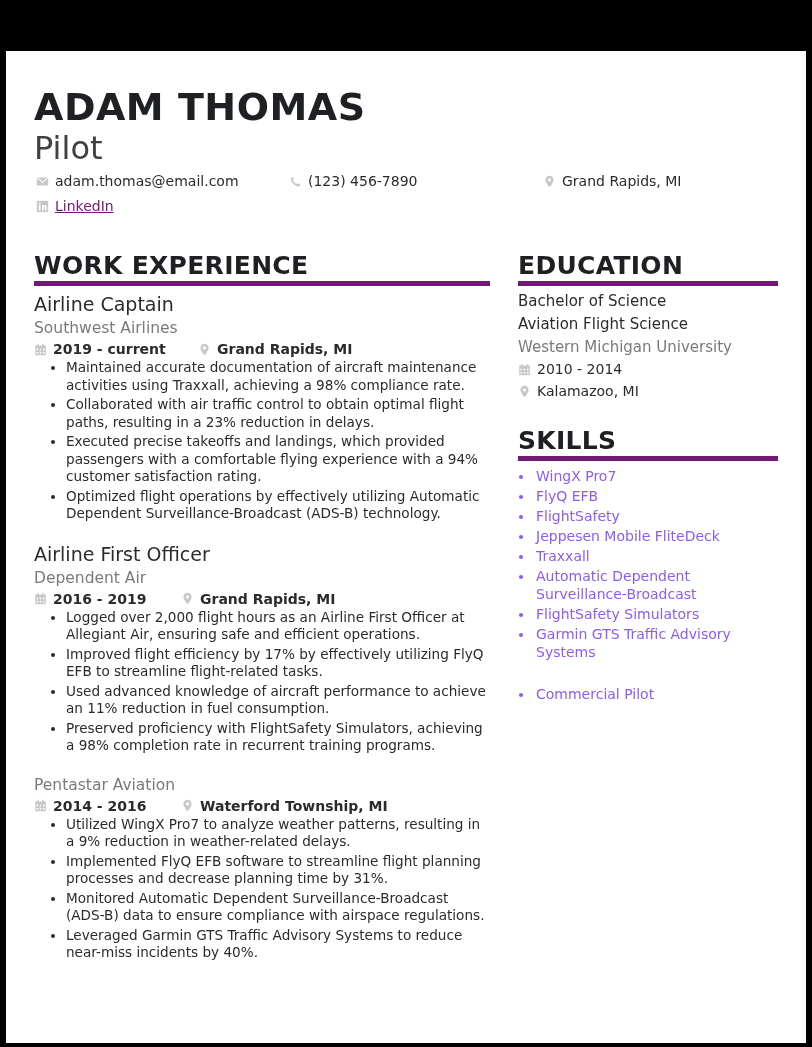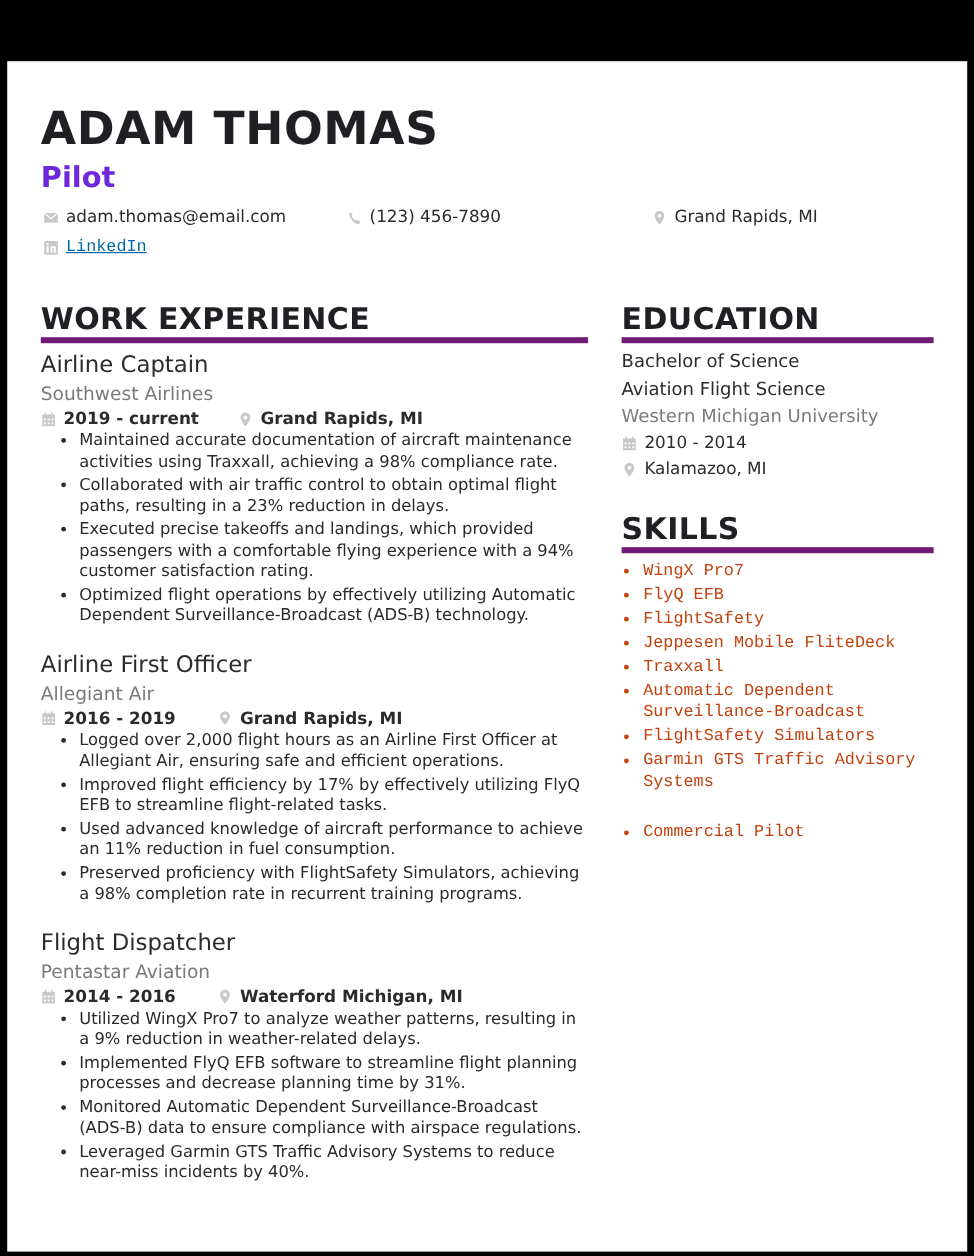--- a/index.html
+++ b/index.html
@@ -13,29 +13,29 @@
     background: #fff; color: #2b2b2b; margin-top: 45px;
   }
   .name {
     position: absolute; left: 28px; top: 34px;
     font-family: "DejaVu Sans", sans-serif; font-weight: bold;
     font-size: 38px; letter-spacing: 0.5px; color: #1f2023; margin: 0;
     line-height: 44px;
   }
   .role {
     position: absolute; left: 28px; top: 82px;
-    font-weight: bold; font-size: 24px; color: #6d28d9; line-height: 30px;
+    font-weight: normal; font-size: 32px; color: #404040; line-height: 30px;
   }
   .contact {
     position: absolute; font-size: 14px; color: #2b2b2b;
     display: flex; align-items: center; line-height: 18px;
   }
   .ic { display: inline-block; width: 13px; height: 13px; margin-right: 6px; flex: none; }
   .ic svg { width: 13px; height: 13px; display: block; }
-  .link { color: #0369a1; text-decoration: underline; font-family: Liberation Mono, monospace; }
+  .link { color: #701a75; text-decoration: underline; }
 
   .section-title {
     font-weight: bold; font-size: 25px; color: #1f2023; line-height: 30px;
     border-bottom: 5px solid #701a75; padding-bottom: 0; margin: 0;
     letter-spacing: 0.3px;
   }
   .left { position: absolute; left: 28px; top: 200px; width: 456px; }
   .right { position: absolute; left: 512px; top: 200px; width: 260px; }
 
   .job { margin-top: 6px; }
@@ -49,21 +49,21 @@
 
   ul.bullets { margin: 0; padding-left: 32px; list-style: disc; }
   ul.bullets li { font-size: 13.6px; line-height: 17.5px; color: #2b2b2b; margin-bottom: 2px; }
 
   .edu-line { font-size: 15px; line-height: 23px; color: #2b2b2b; }
   .edu-school { font-size: 15px; line-height: 22px; color: #7a7a7a; }
   .edu-meta { display: flex; align-items: center; font-size: 14px; line-height: 22px; }
 
   .right .section-title + * { margin-top: 4px; }
   ul.skills { margin: 0; padding-left: 16px; list-style: disc; }
-  ul.skills li { font-size: 14px; line-height: 18px; color: #c2410c; margin-bottom: 2px; padding-left: 2px; font-family: Liberation Mono, monospace; }
+  ul.skills li { font-size: 14px; line-height: 18px; color: #8b5cf6; margin-bottom: 2px; padding-left: 2px; }
 </style>
 </head>
 <body>
 
 <div class="page">
 
   <h1 class="name">ADAM THOMAS</h1>
   <div class="role">Pilot</div>
 
   <div class="contact" style="left:30px; top:121px;text-align:center;">
@@ -145,21 +145,21 @@
       <ul class="bullets">
         <li>Maintained accurate documentation of aircraft maintenance activities using Traxxall, achieving a 98% compliance rate.</li>
         <li>Collaborated with air traffic control to obtain optimal flight paths, resulting in a 23% reduction in delays.</li>
         <li>Executed precise takeoffs and landings, which provided passengers with a comfortable flying experience with a 94% customer satisfaction rating.</li>
         <li>Optimized flight operations by effectively utilizing Automatic Dependent Surveillance-Broadcast (ADS-B) technology.</li>
       </ul>
     </div>
 
     <div class="job">
       <div class="job-title">Airline First Officer</div>
-      <div class="company">Allegiant Air</div>
+      <div class="company">Dependent Air</div>
       <div class="meta">
         <span class="date" style="width:147px;">
           <span class="ic">
             <svg viewBox="0 0 16 16">
                 <rect x="1.5" y="3" width="13" height="12" fill="#c8c8c8"></rect>
                 <rect x="4" y="1" width="1.5" height="3" fill="#c8c8c8"></rect>
                 <rect x="10.5" y="1" width="1.5" height="3" fill="#c8c8c8"></rect>
                 <g fill="#fff">
                   <rect x="3" y="7" width="2" height="2"></rect>
                   <rect x="7" y="7" width="2" height="2"></rect>
@@ -184,21 +184,20 @@
       </div>
       <ul class="bullets">
         <li>Logged over 2,000 flight hours as an Airline First Officer at Allegiant Air, ensuring safe and efficient operations.</li>
         <li>Improved flight efficiency by 17% by effectively utilizing FlyQ EFB to streamline flight-related tasks.</li>
         <li>Used advanced knowledge of aircraft performance to achieve an 11% reduction in fuel consumption.</li>
         <li>Preserved proficiency with FlightSafety Simulators, achieving a 98% completion rate in recurrent training programs.</li>
       </ul>
     </div>
 
     <div class="job">
-      <div class="job-title">Flight Dispatcher</div>
       <div class="company">Pentastar Aviation</div>
       <div class="meta">
         <span class="date" style="width:147px;">
           <span class="ic">
             <svg viewBox="0 0 16 16">
                 <rect x="1.5" y="3" width="13" height="12" fill="#c8c8c8"></rect>
                 <rect x="4" y="1" width="1.5" height="3" fill="#c8c8c8"></rect>
                 <rect x="10.5" y="1" width="1.5" height="3" fill="#c8c8c8"></rect>
                 <g fill="#fff">
                   <rect x="3" y="7" width="2" height="2"></rect>
@@ -212,21 +211,21 @@
           </span>
           <span>2014 - 2016</span>
         </span>
         <span class="loc">
           <span class="ic">
             <svg viewBox="0 0 16 16">
                 <path d="M8 1 C5 1 3 3.2 3 6 C3 9.5 8 15 8 15 C8 15 13 9.5 13 6 C13 3.2 11 1 8 1 Z" fill="#c8c8c8"></path>
                 <circle cx="8" cy="6" r="2" fill="#fff"></circle>
               </svg>
           </span>
-          <span>Waterford Michigan, MI</span>
+          <span>Waterford Township, MI</span>
         </span>
       </div>
       <ul class="bullets">
         <li>Utilized WingX Pro7 to analyze weather patterns, resulting in a 9% reduction in weather-related delays.</li>
         <li>Implemented FlyQ EFB software to streamline flight planning processes and decrease planning time by 31%.</li>
         <li>Monitored Automatic Dependent Surveillance-Broadcast (ADS-B) data to ensure compliance with airspace regulations.</li>
         <li>Leveraged Garmin GTS Traffic Advisory Systems to reduce near-miss incidents by 40%.</li>
       </ul>
     </div>
   </div>

